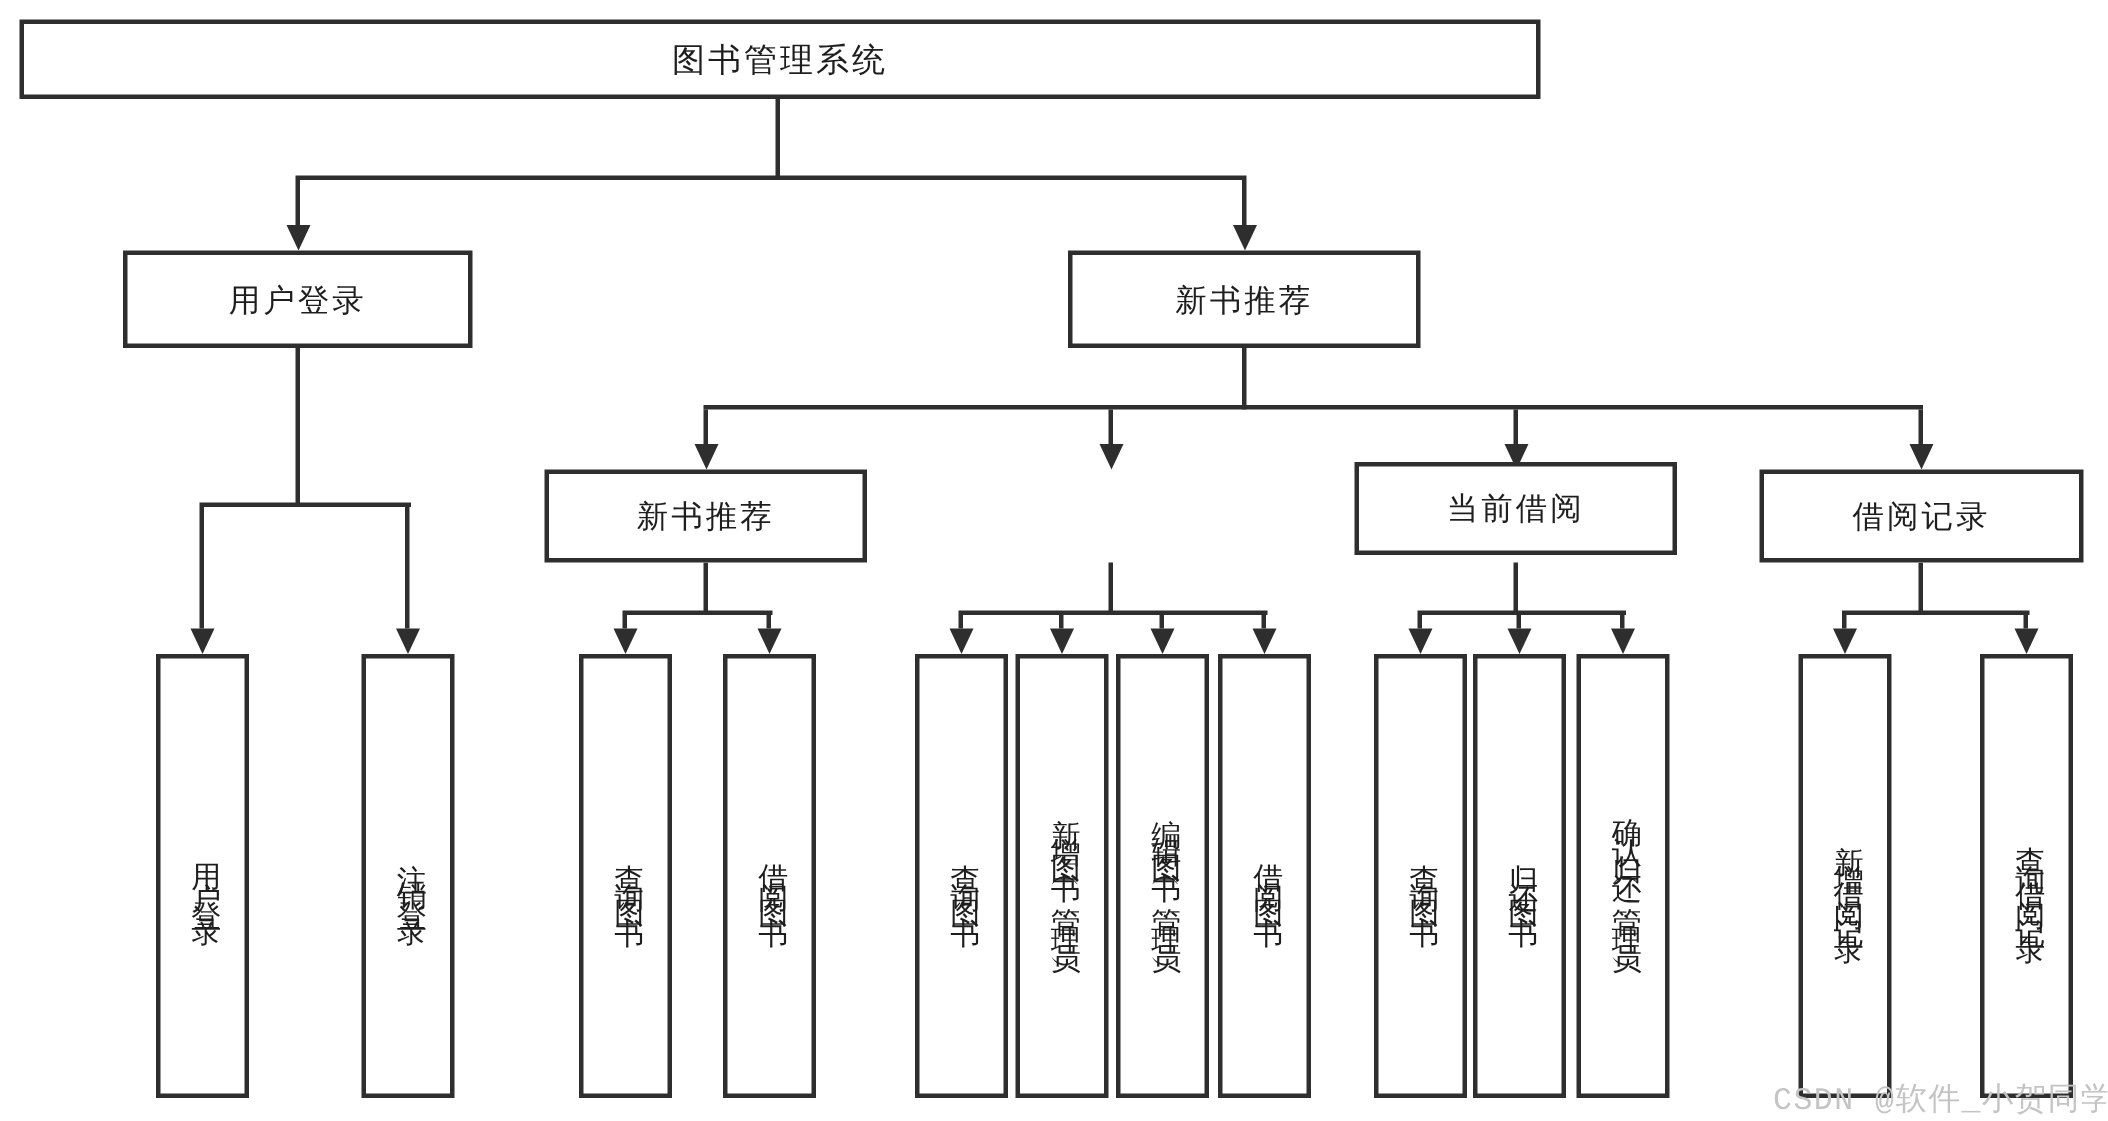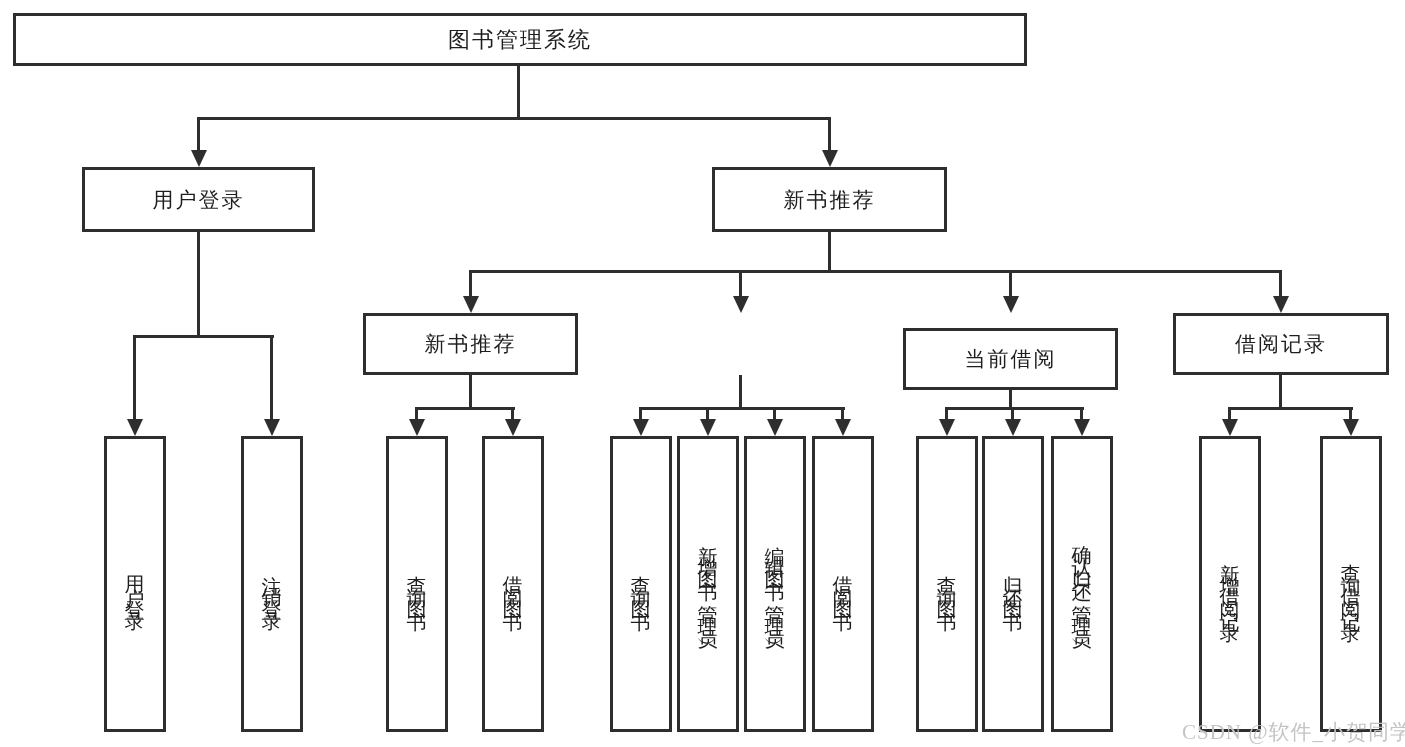--- a/index.html
+++ b/index.html
@@ -2,21 +2,21 @@
 <html lang="zh"><head>
 <meta charset="utf-8">
 <style>
   html, body { margin:0; padding:0; background:#ffffff; }
   #stage {
     position:relative;
     width:1405px;
     height:747px;
     background:#ffffff;
     overflow:hidden;
-    font-family:Liberation Serif, serif;
+    font-family:Liberation Mono, monospace;
     color:#1e1e1e;
     border-radius:17px;
   }
   .box {
     position:absolute;
     box-sizing:border-box;
     border:3px solid #2e2e2e;
     background:#ffffff;
     display:flex;
     align-items:center;
@@ -77,21 +77,21 @@
   <div class="box" style="left:82px; top:167px; width:233px; height:65px;">
     <span class="lbl-h">用户登录</span>
   </div>
   <div class="box" style="left:712px; top:167px; width:235px; height:65px;">
     <span class="lbl-h">新书推荐</span>
   </div>
 
   <div class="box" style="left:345px; top:313px; width:215px; height:62px;margin-left:18px;">
     <span class="lbl-h">新书推荐</span>
   </div>
-  <div class="box" style="left:903px; top:328px; width:215px; height:62px;">
+  <div class="box" style="left:903px; top:308px; width:215px; height:62px;">
     <span class="lbl-h">当前借阅</span>
   </div>
   <div class="box" style="left:1173px; top:313px; width:216px; height:62px;">
     <span class="lbl-h">借阅记录</span>
   </div>
 
   <div class="box leaf" style="left:104px; top:436px; width:62px; height:296px;">
     <span class="lbl-v">用户登录</span>
   </div>
   <div class="box leaf" style="left:241px; top:436px; width:62px; height:296px;">

